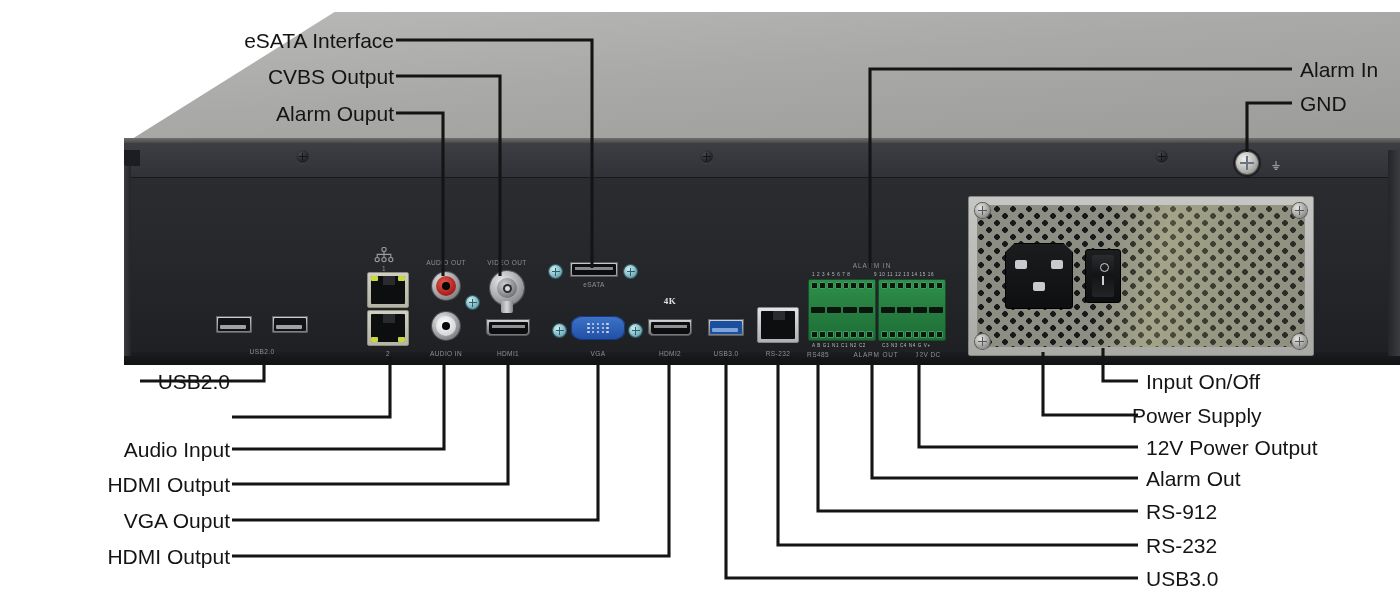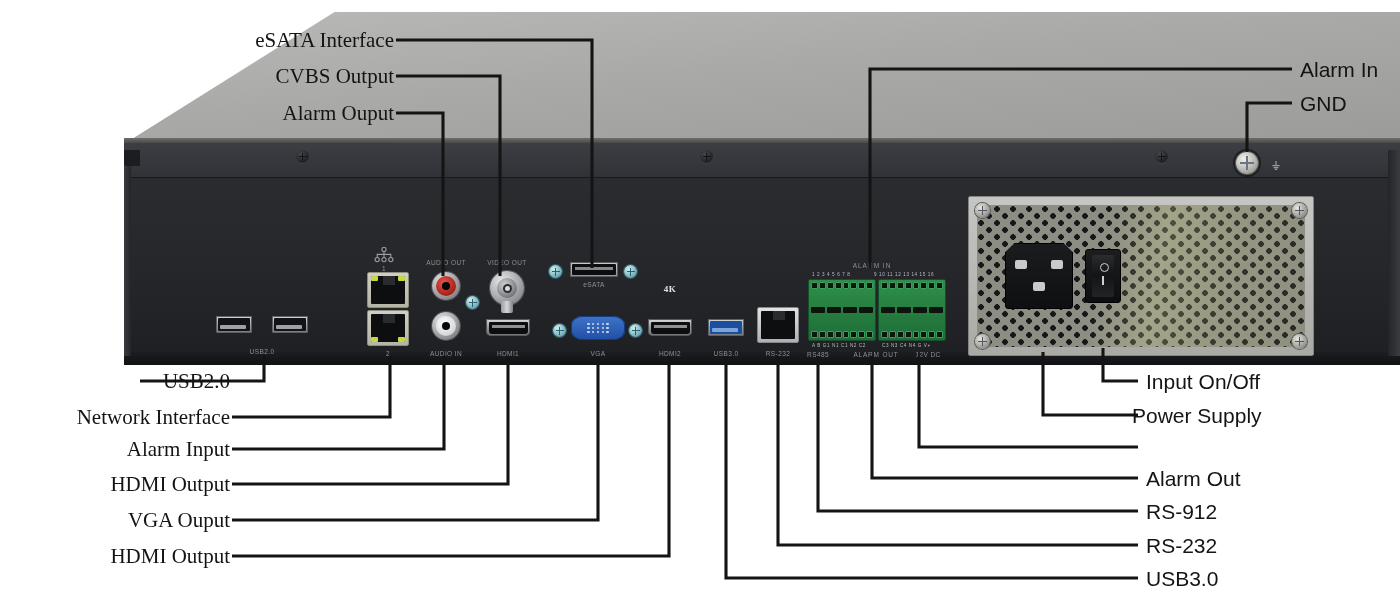--- a/index.html
+++ b/index.html
@@ -231,21 +231,21 @@
   .cscrew::after{left:5.7px;top:2.6px;width:1.5px;height:8px;}
 
   
   .neticon{position:absolute;left:374px;top:247px;width:20px;height:16px;}
 
   
   .lbl{
     position:absolute;font-size:21px;color:#141414;white-space:nowrap;
     font-family:"Liberation Sans", sans-serif;line-height:1;
   }
-  .lbl.r{transform:translate(-100%,-50%);font-family:Liberation Serif, serif;}
+  .lbl.r{transform:translate(-100%,-50%);}
   .lbl.l{transform:translate(0,-50%);}
 
   svg.leaders{position:absolute;left:0;top:0;width:1400px;height:600px;
     pointer-events:none;}
 </style>
 </head>
 <body>
 
 <div id="stage">
 
@@ -344,21 +344,21 @@
           <i class="p"></i>
           <i class="p"></i>
           <i class="p"></i>
           <i class="p"></i>
         </div>
     </div>
   </div>
   <div class="cscrew" style="left:629px;top:324px;"></div>
   <div class="silk" style="left:598px;top:350px;">VGA</div>
 
-  <div class="silk big" style="left:670px;top:284px;font-family:Liberation Serif, serif;">4K</div>
+  <div class="silk big" style="left:670px;top:296px;font-family:Liberation Serif, serif;">4K</div>
   <div class="hdmi" style="left:648px;top:319px;">
       <i></i>
     </div>
   <div class="silk" style="left:670px;top:350px;">HDMI2</div>
 
   <div class="usb3" style="left:708px;top:319px;">
       <i></i>
     </div>
   <div class="silk" style="left:726px;top:350px;">USB3.0</div>
 
@@ -485,26 +485,26 @@
   </svg>
 
   <div class="lbl r" style="left:394px;top:40px;">eSATA Interface</div>
   <div class="lbl r" style="left:394px;top:76px;">CVBS Output</div>
   <div class="lbl r" style="left:394px;top:113px;">Alarm Ouput</div>
 
   <div class="lbl l" style="left:1300px;top:69px;">Alarm In</div>
   <div class="lbl l" style="left:1300px;top:103px;">GND</div>
 
   <div class="lbl r" style="left:230px;top:381px;">USB2.0</div>
-  <div class="lbl r" style="left:230px;top:417px;">Network Interface</div>
-  <div class="lbl r" style="left:230px;top:449px;">Alarm Input</div>
+  <div class="lbl r" style="left:230px;top:449px;">Audio Input</div>
   <div class="lbl r" style="left:230px;top:484px;">HDMI Output</div>
   <div class="lbl r" style="left:230px;top:520px;">VGA Ouput</div>
   <div class="lbl r" style="left:230px;top:556px;">HDMI Output</div>
 
   <div class="lbl l" style="left:1146px;top:381px;">Input On/Off</div>
   <div class="lbl l" style="left:1132px;top:415px;">Power Supply</div>
+  <div class="lbl l" style="left:1146px;top:447px;">12V Power Output</div>
   <div class="lbl l" style="left:1146px;top:478px;">Alarm Out</div>
   <div class="lbl l" style="left:1146px;top:511px;">RS-912</div>
   <div class="lbl l" style="left:1146px;top:545px;">RS-232</div>
   <div class="lbl l" style="left:1146px;top:578px;">USB3.0</div>
 
 </div>
 
 </body></html>

